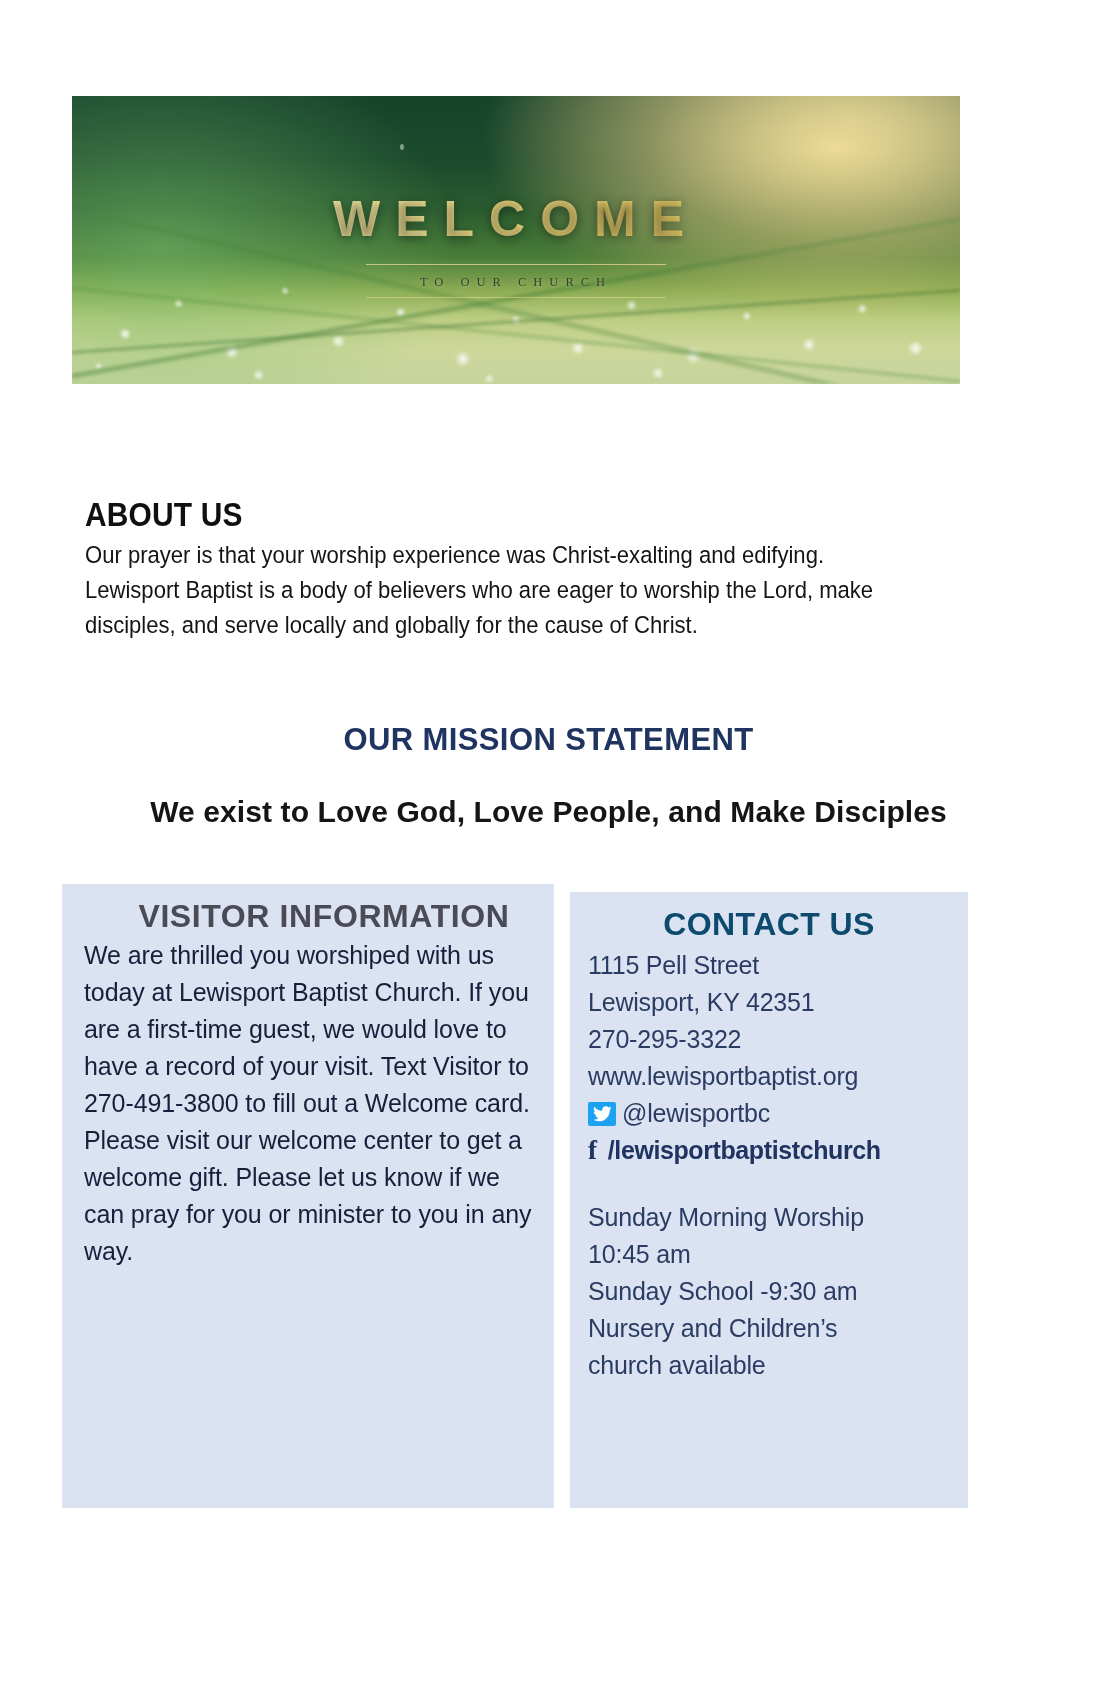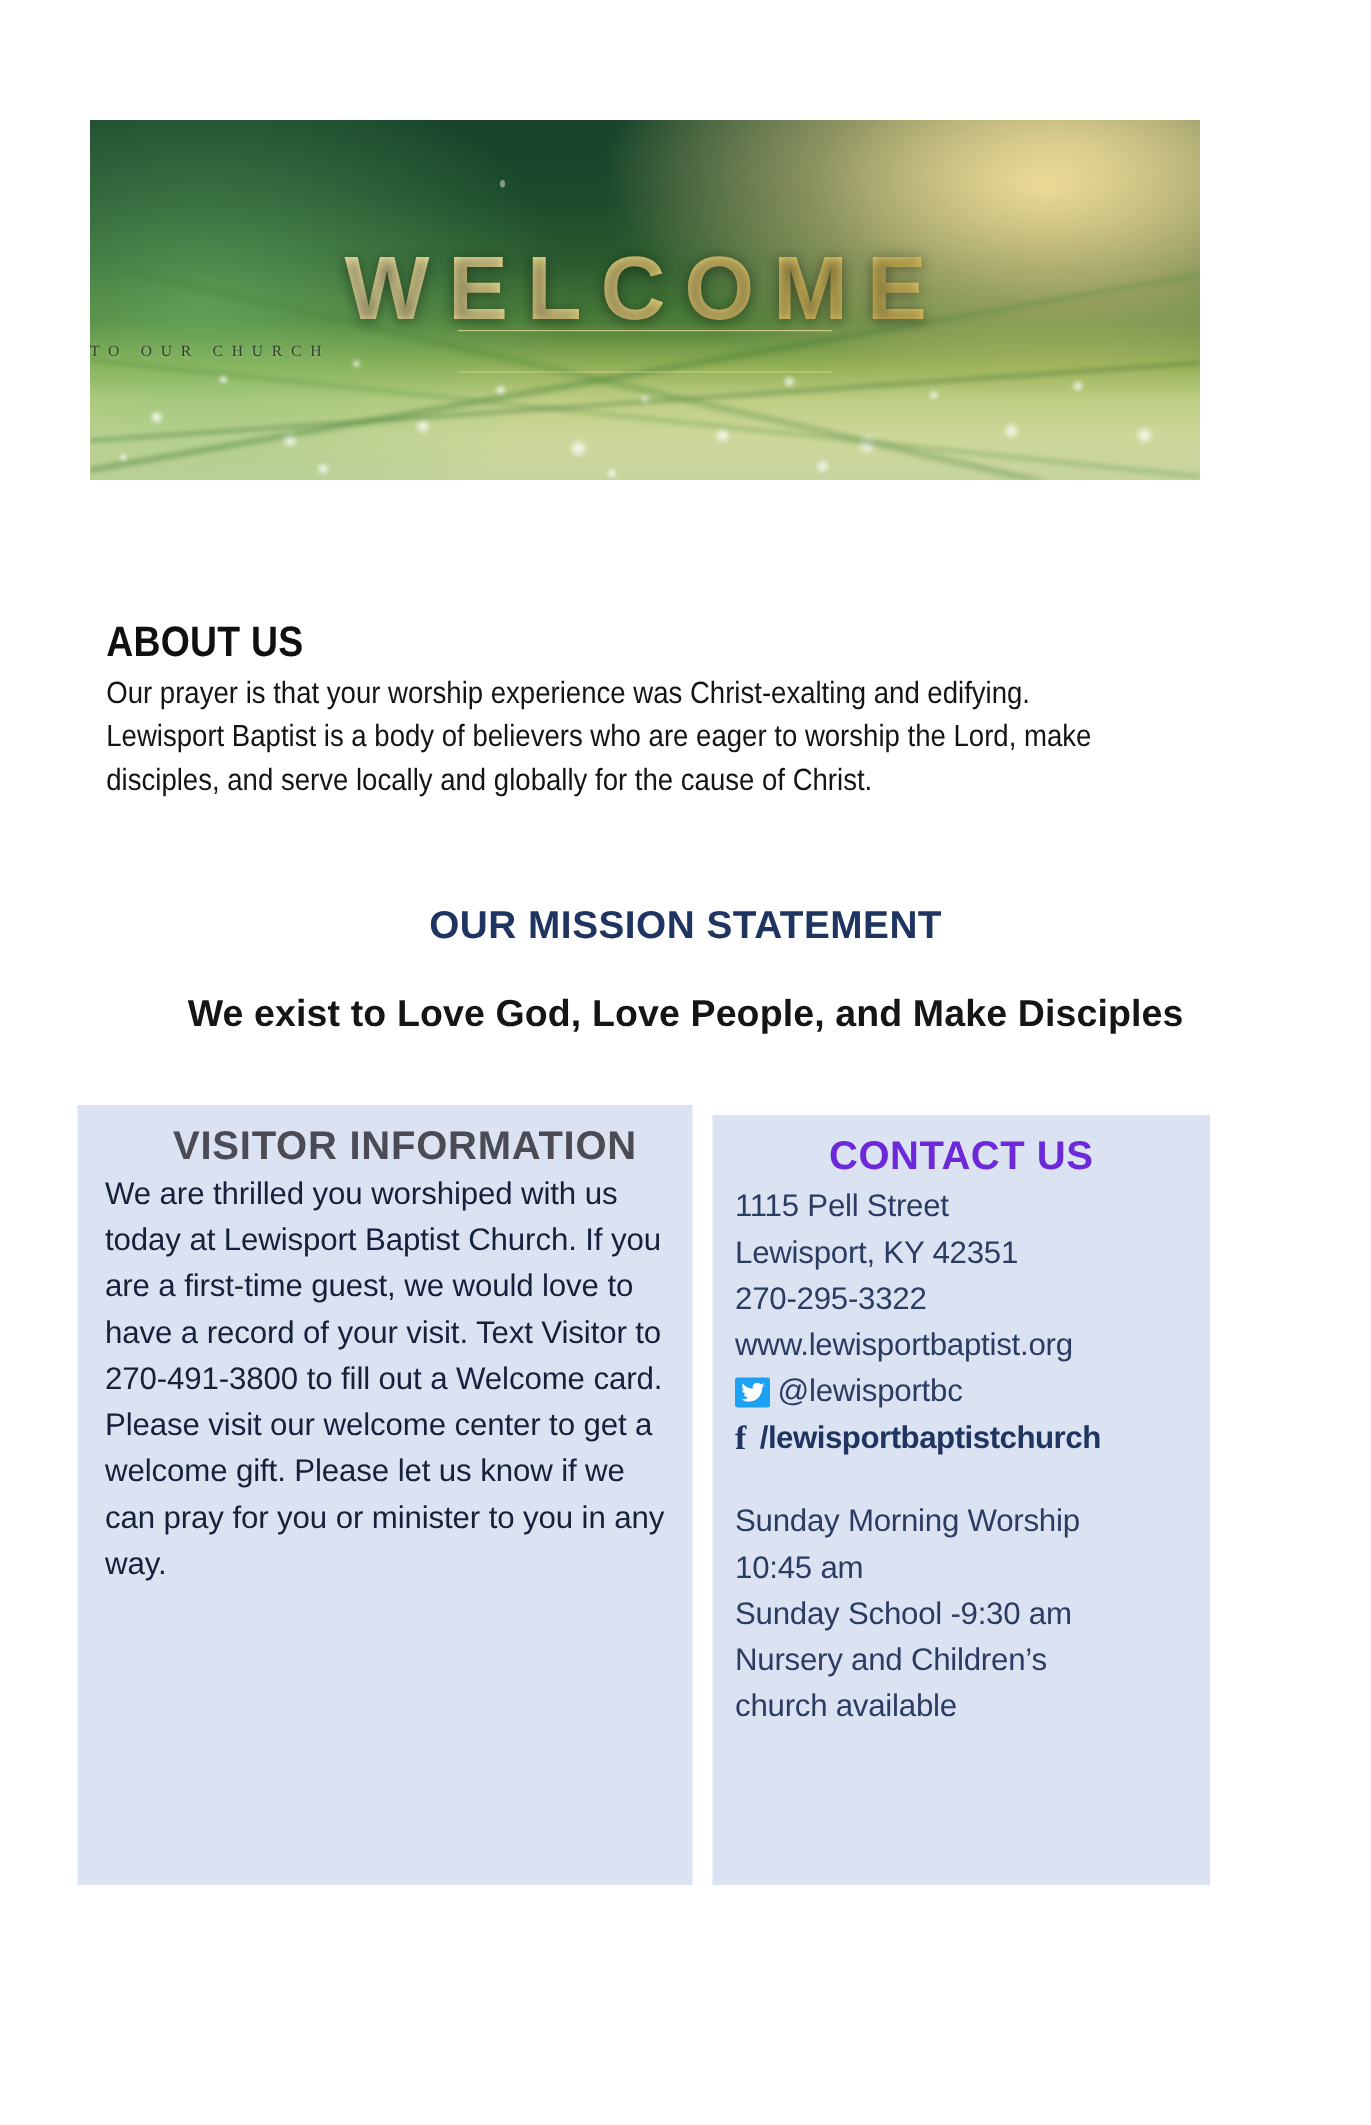--- a/index.html
+++ b/index.html
@@ -95,36 +95,36 @@
     background: radial-gradient(ellipse 600px 300px at 88% 8%, rgba(255,235,170,0.55) 0%, rgba(255,235,170,0) 62%);
     pointer-events: none;
   }
 
   .hero-title {
     position: absolute;
     left: 0; right: 0;
     top: 94px;
     text-align: center;
     font-family: "Liberation Sans", sans-serif;
-    font-size: 72px;
+    font-size: 50px;
     font-weight: bold;
     letter-spacing: 15px;
     color: #f2e9a8;
     text-shadow: 0 2px 10px rgba(0,0,0,0.45);
     background: linear-gradient(92deg, #f7f1c4 0%, #f3e69c 34%, #e8cf6a 62%, #e3c75e 100%);
     -webkit-background-clip: text;
     background-clip: text;
     -webkit-text-fill-color: transparent;
   }
 
   .hero-sub-wrap {
     position: absolute;
     left: 0; right: 0;
     top: 168px;
-    text-align: left;
+    text-align: center;
   }
 
   .hero-sub-rule {
     display: block;
     width: 300px;
     height: 1px;
     margin: 0 auto 7px;
     background: rgba(234,218,150,0.75);
   }
 
@@ -267,21 +267,21 @@
     color: #15203a;
     letter-spacing: -0.1px;
   }
 
   .contact-heading {
     margin: 14px 0 0;
     text-align: center;
     font-family: "Liberation Sans", sans-serif;
     font-size: 32px;
     font-weight: bold;
-    color: #6d28d9;
+    color: #0c4a6e;
     letter-spacing: 0.4px;
   }
 
   .contact-list {
     margin: 4px 0 0 18px;
     font-family: "Liberation Sans", sans-serif;
     font-size: 25px;
     line-height: 37px;
     color: #2b3c63;
     letter-spacing: -0.2px;

